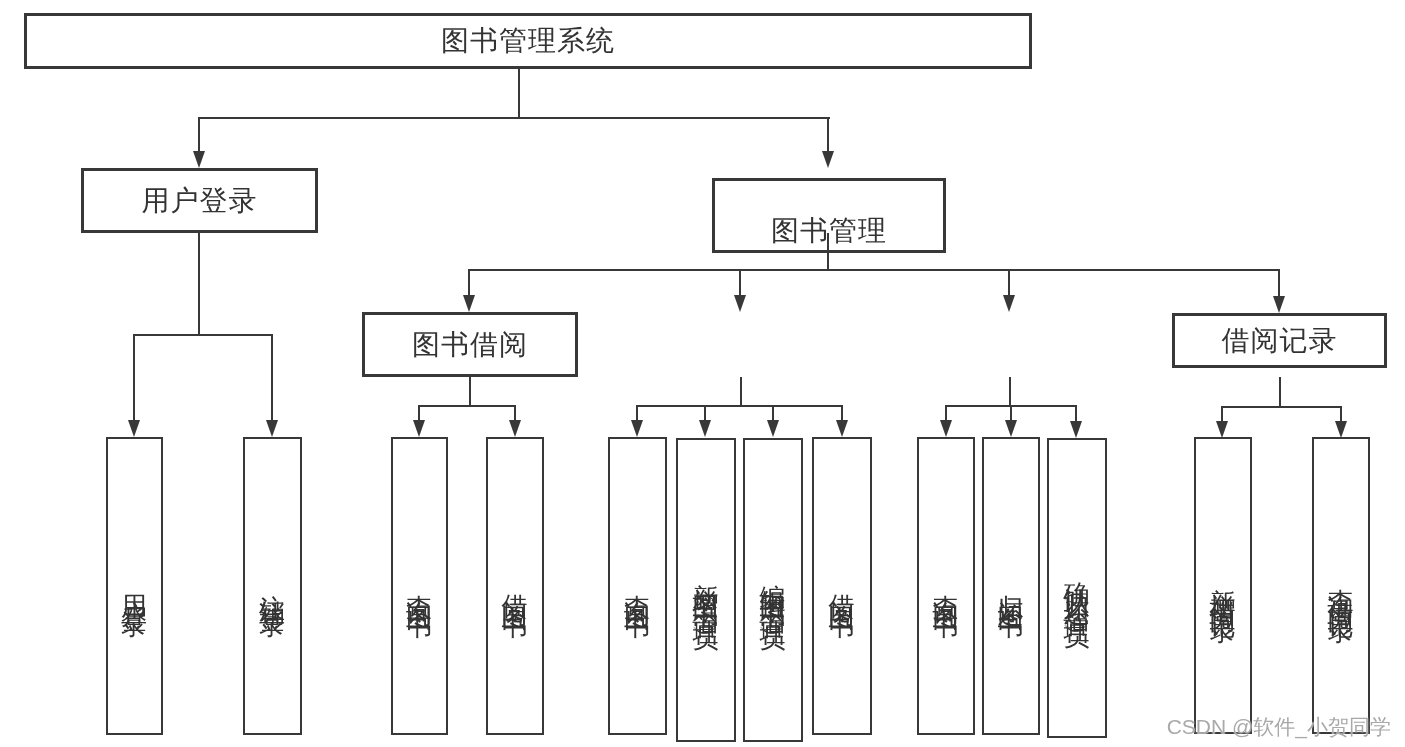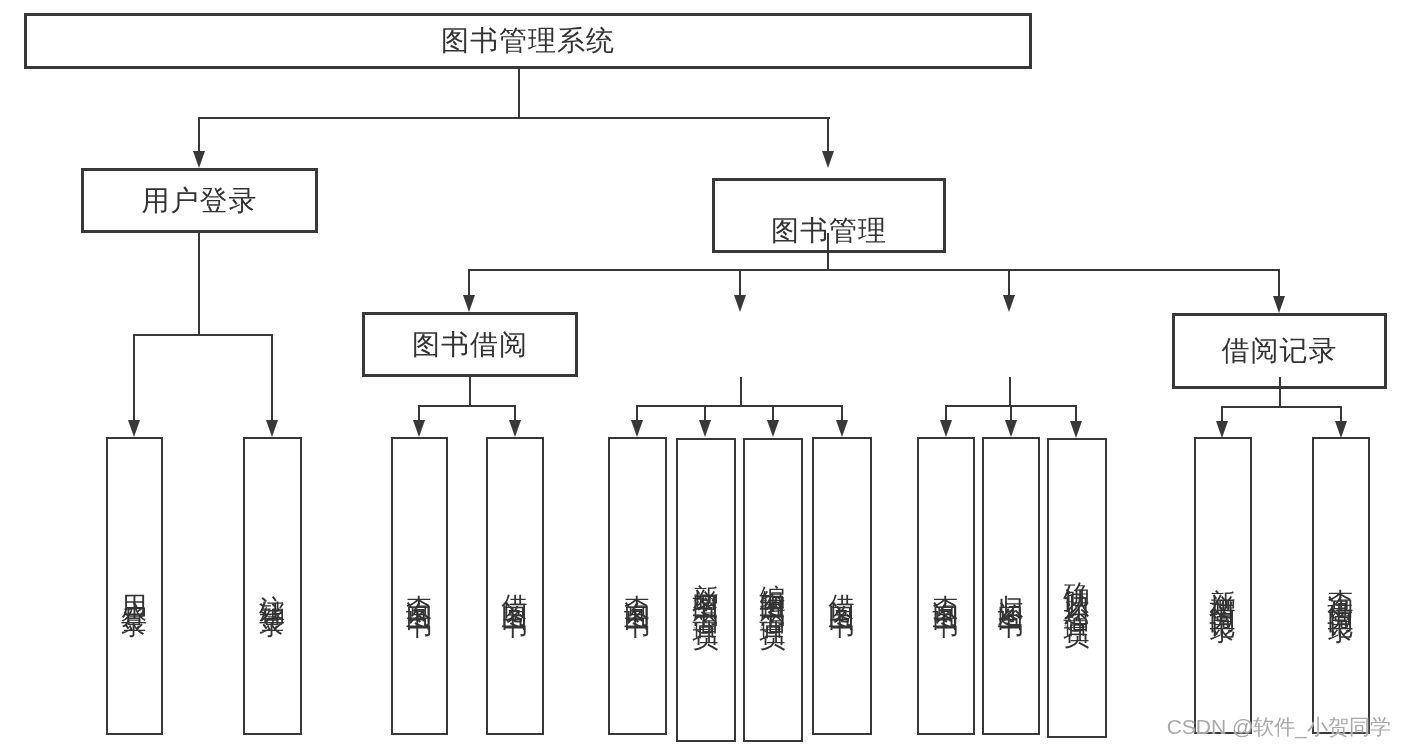--- a/index.html
+++ b/index.html
@@ -104,21 +104,21 @@
   <div class="vline" style="left:739px; top:269px; height:27px;"></div>
   <div class="arrow" style="left:734px; top:295px;"></div>
   <div class="vline" style="left:1008px; top:269px; height:27px;"></div>
   <div class="arrow" style="left:1003px; top:295px;"></div>
   <div class="vline" style="left:1278px; top:269px; height:27px;"></div>
   <div class="arrow" style="left:1273px; top:296px;"></div>
 
   <div class="node lvl3" style="left:362px; top:312px; width:216px; height:65px;">
     <span>图书借阅</span>
   </div>
-  <div class="node lvl3" style="left:1172px; top:313px; width:215px; height:76px;">
+  <div class="node lvl3" style="left:1172px; top:313px; width:215px; height:55px;">
     <span>借阅记录</span>
   </div>
 
   <div class="vline" style="left:469px; top:377px; height:30px;"></div>
   <div class="hline" style="left:418px; top:405px; width:98px;"></div>
   <div class="vline" style="left:418px; top:405px; height:16px;"></div>
   <div class="arrow" style="left:413px; top:420px;"></div>
   <div class="vline" style="left:514px; top:405px; height:16px;"></div>
   <div class="arrow" style="left:509px; top:420px;"></div>
 

